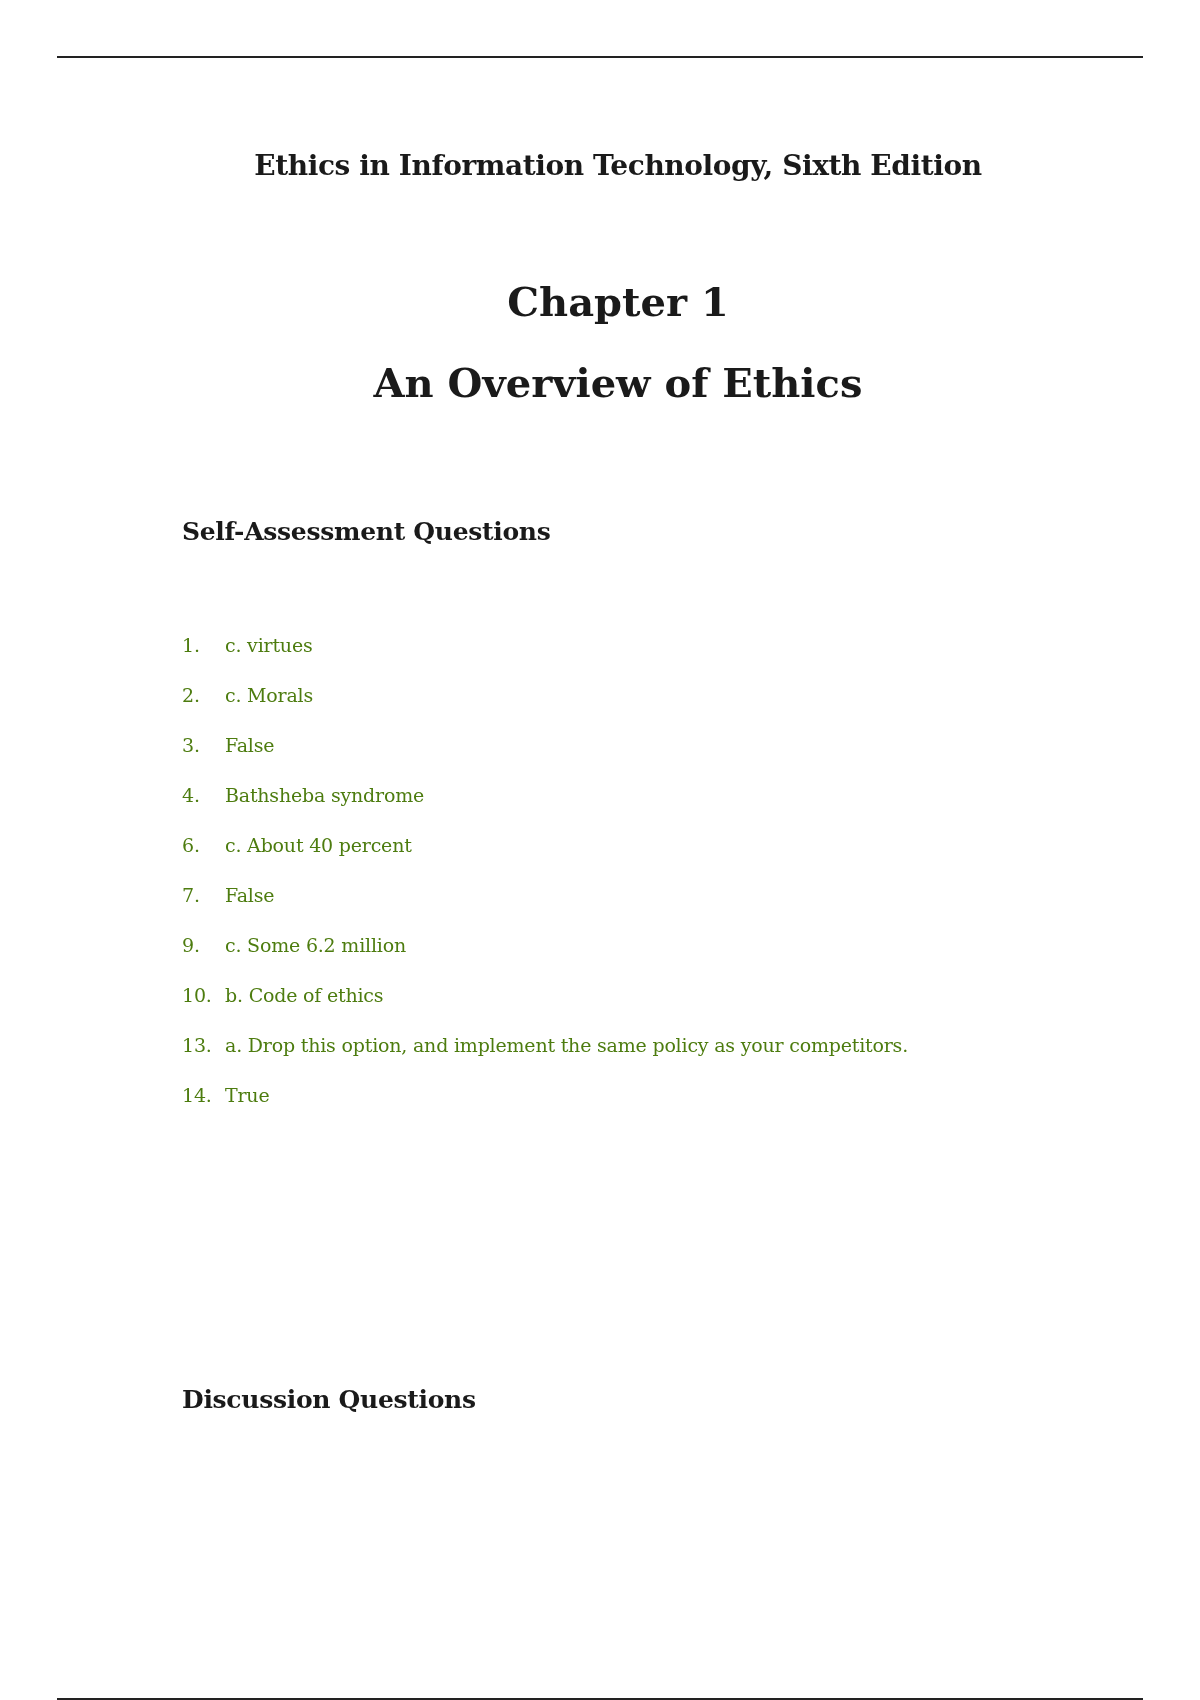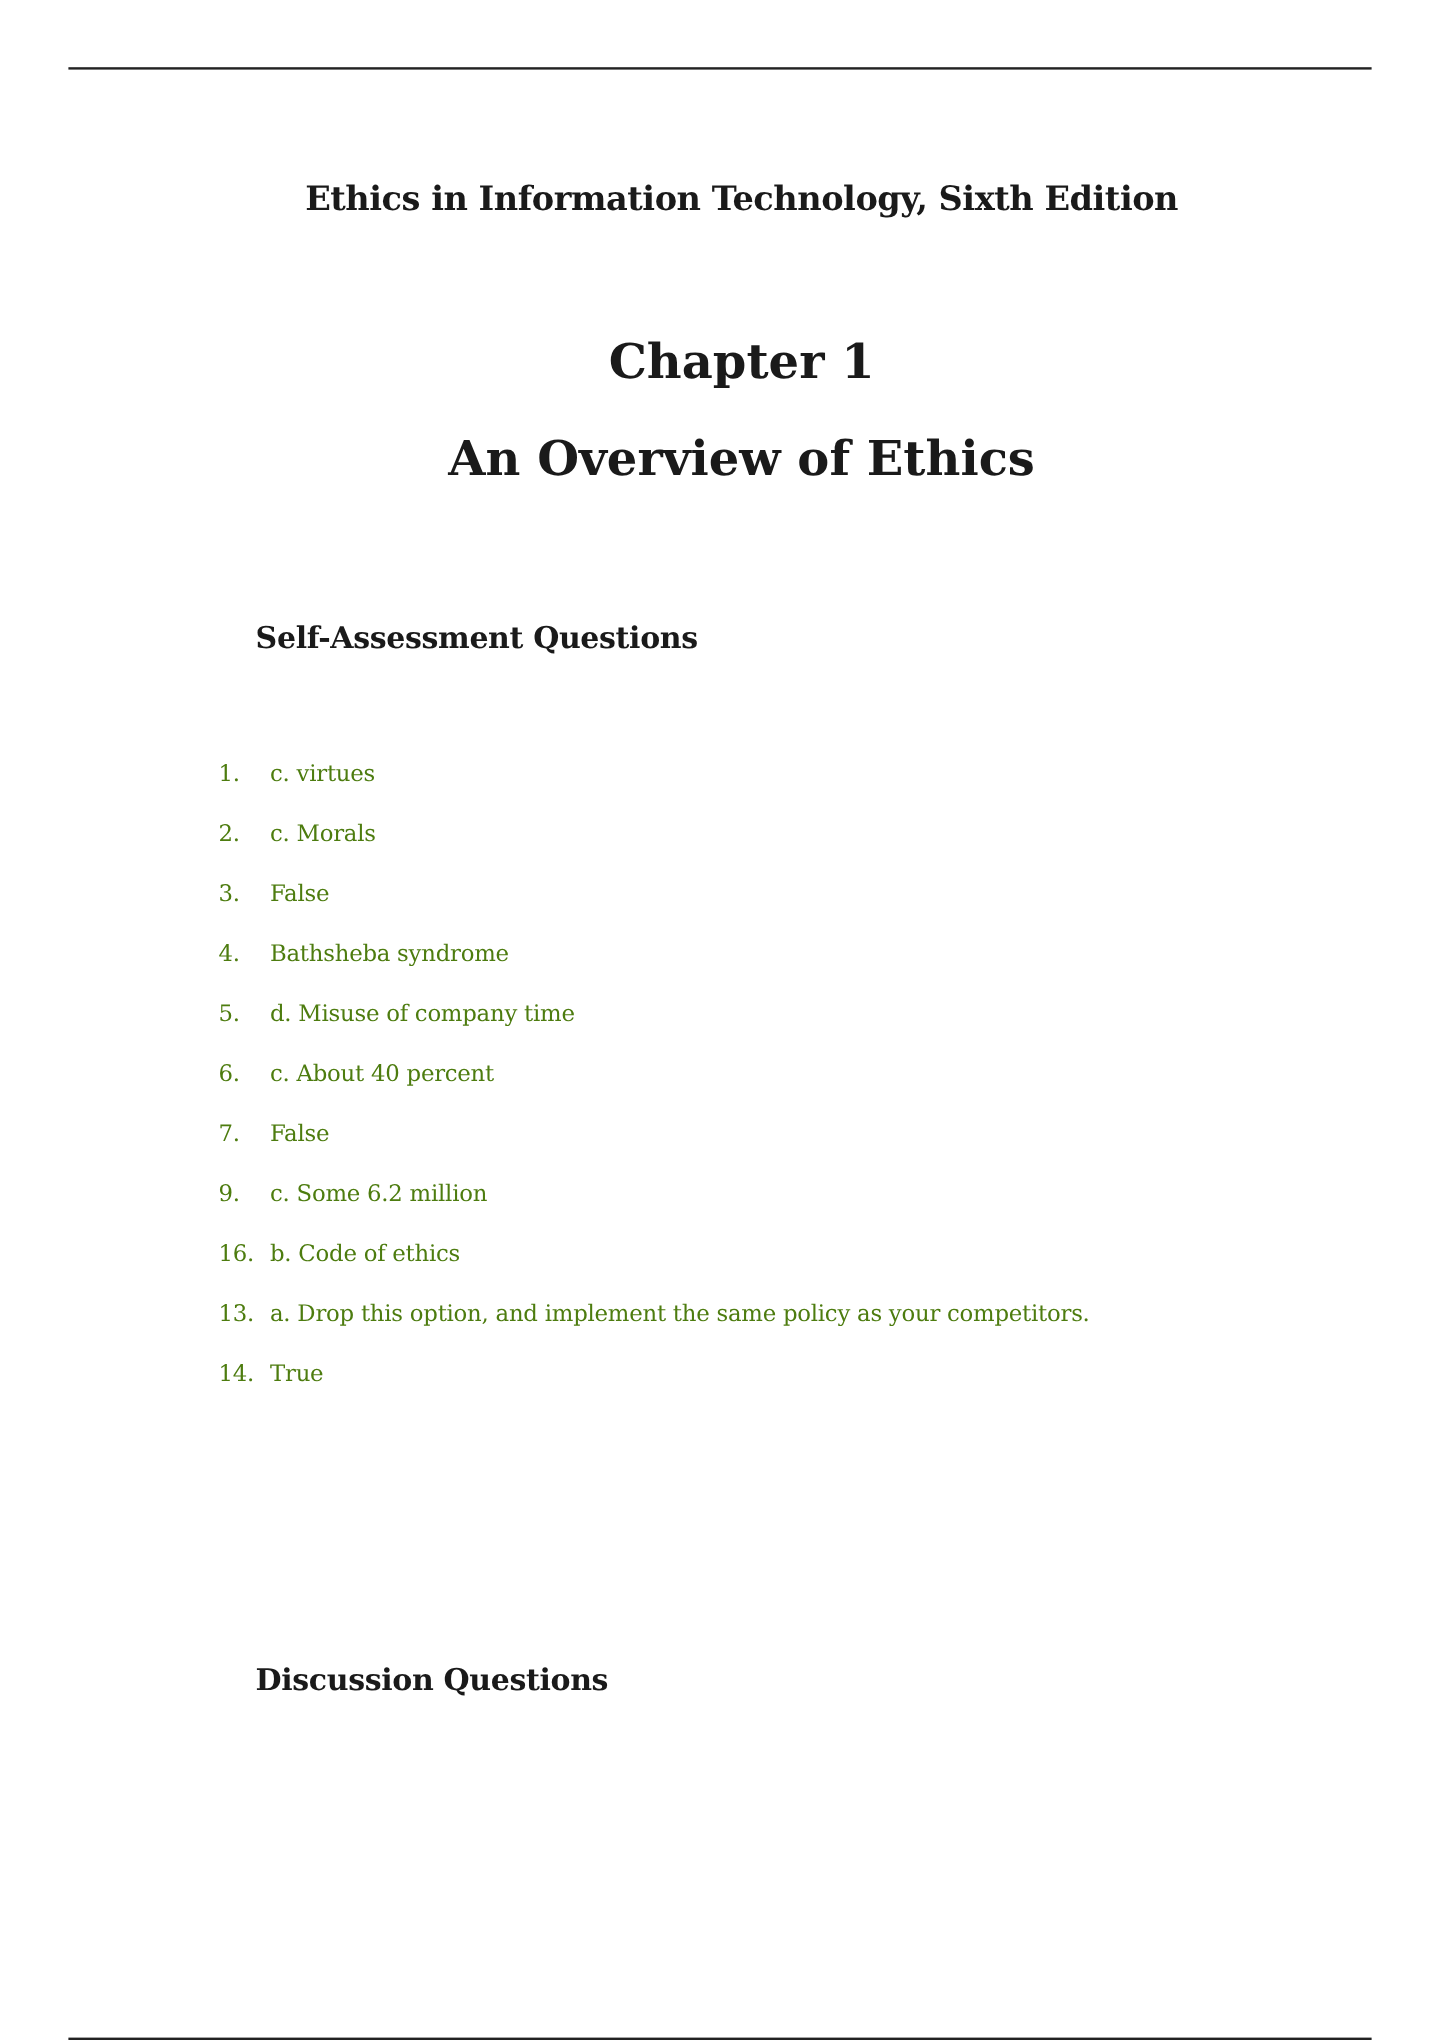--- a/index.html
+++ b/index.html
@@ -56,21 +56,20 @@
       font-size: 40px;
       line-height: 56px;
     }
     .section-heading {
       position: absolute;
       left: 182px;
       font-weight: bold;
       font-size: 25px;
       letter-spacing: -0.3px;
       line-height: 34px;
-      margin-left: 31px;
     }
     .section-self { top: 515px; }
     .section-discussion { top: 1383px; }
 
     .answer-list {
       position: absolute;
       left: 182px;
       top: 630px;
       margin: 0;
       padding: 0;
@@ -104,24 +103,23 @@
 
 <div class="chapter-title">An Overview of Ethics</div>
 
 <div class="section-heading section-self">Self-Assessment Questions</div>
 
 <ol class="answer-list">
   <li class="answer-item"><span class="answer-num">1.</span><span class="answer-text">c. virtues</span></li>
   <li class="answer-item"><span class="answer-num">2.</span><span class="answer-text">c. Morals</span></li>
   <li class="answer-item"><span class="answer-num">3.</span><span class="answer-text">False</span></li>
   <li class="answer-item"><span class="answer-num">4.</span><span class="answer-text">Bathsheba syndrome</span></li>
-  <li class="answer-item"><span class="answer-num">5.</span><span class="answer-text">d. Misuse of company time</span></li>
   <li class="answer-item"><span class="answer-num">6.</span><span class="answer-text">c. About 40 percent</span></li>
   <li class="answer-item"><span class="answer-num">7.</span><span class="answer-text">False</span></li>
   <li class="answer-item"><span class="answer-num">9.</span><span class="answer-text">c. Some 6.2 million</span></li>
-  <li class="answer-item"><span class="answer-num">16.</span><span class="answer-text">b. Code of ethics</span></li>
+  <li class="answer-item"><span class="answer-num">10.</span><span class="answer-text">b. Code of ethics</span></li>
   <li class="answer-item"><span class="answer-num">13.</span><span class="answer-text">a. Drop this option, and implement the same policy as your competitors.</span></li>
   <li class="answer-item"><span class="answer-num">14.</span><span class="answer-text">True</span></li>
 </ol>
 
 <div class="section-heading section-discussion">Discussion Questions</div>
 
 <div class="rule rule-bottom"></div>
 
 </body></html>

